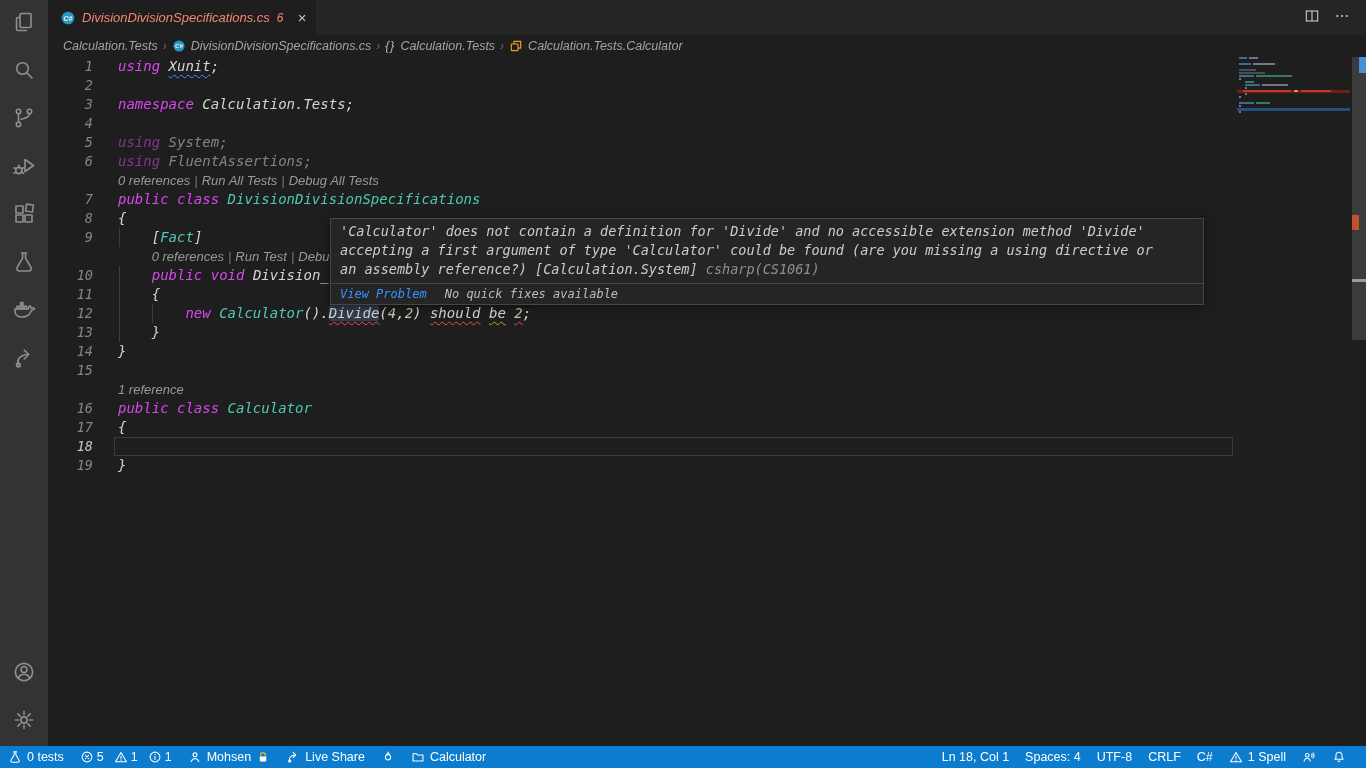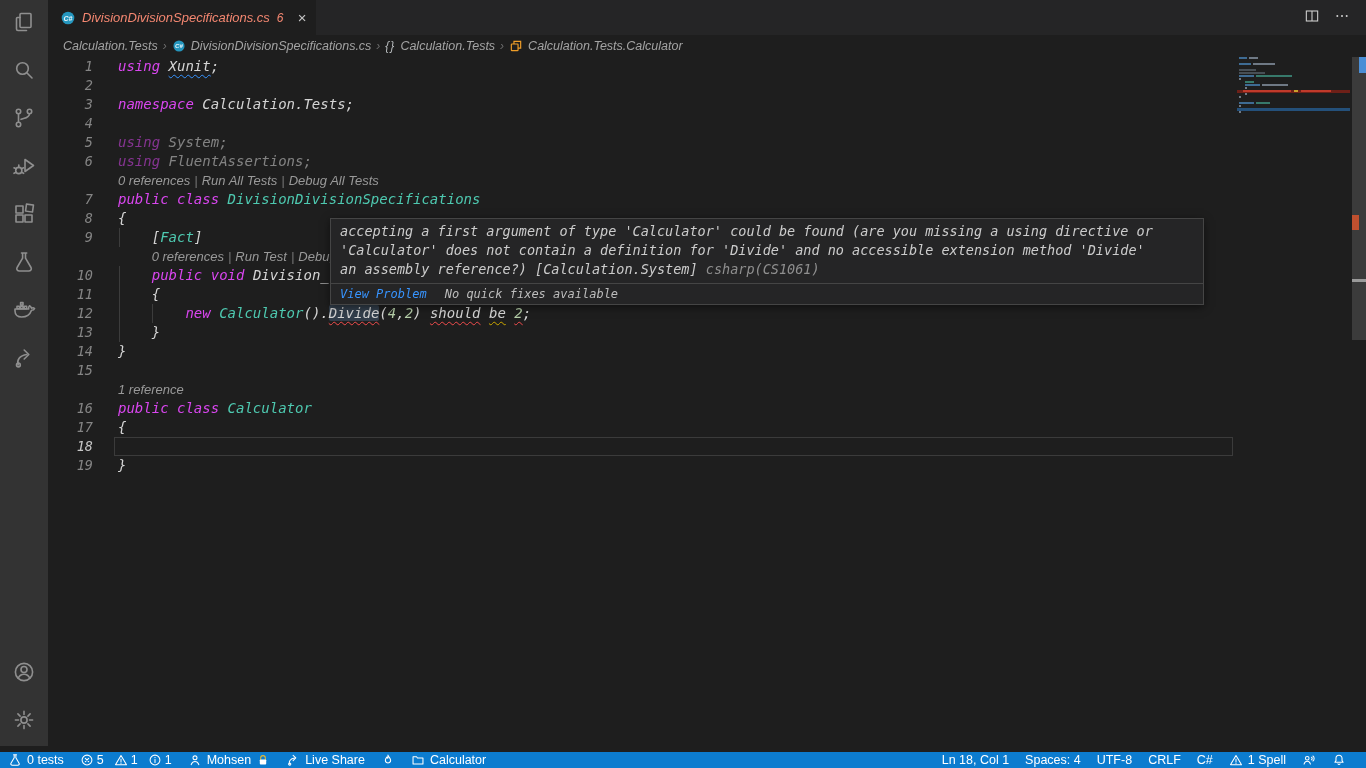--- a/index.html
+++ b/index.html
@@ -69,21 +69,21 @@
     box-shadow:0 2px 8px rgba(0,0,0,.5);z-index:20;}
   .hover-body{padding:3px 9px 4px 9px;font-family:"DejaVu Sans Mono","Liberation Mono",monospace;
     font-size:13.5px;line-height:19px;color:#cccccc;}
   .hover-tag{color:#8f8f8f;}
   .hover-footer{border-top:1px solid #454545;padding:3px 9px;display:flex;align-items:center;gap:18px;
     font-size:12px;background:#252526;}
   .view-problem{color:#3794ff;cursor:pointer;}
   .no-fix{color:#bdbdbd;}
 
   
-  .statusbar{position:absolute;left:0;right:0;bottom:0;height:16px;background:#0c7ccf;color:#ffffff;
+  .statusbar{position:absolute;left:0;right:0;bottom:0;height:22px;background:#0c7ccf;color:#ffffff;
     display:flex;align-items:center;font-size:12.5px;}
   .sb-left,.sb-right{display:flex;align-items:center;height:100%;}
   .sb-right{margin-left:auto;padding-right:12px;}
   .sbi{display:flex;align-items:center;gap:5px;padding:0 8px;height:100%;cursor:pointer;white-space:nowrap;}
   .sbi svg{width:14px;height:14px;fill:none;stroke:currentColor;stroke-width:1.8;stroke-linecap:round;stroke-linejoin:round;display:block;}
   .sbi .part{display:flex;align-items:center;gap:3px;margin-right:5px;}
   .sbi .part:last-child{margin-right:0;}
   .lock-icon svg{stroke:#e8b931;}
 </style>
 </head>
@@ -314,22 +314,22 @@
 
       <div class="scrollbar">
         <div class="sb-thumb"></div>
         <div class="sb-cursor"></div>
         <div class="sb-error"></div>
         <div class="sb-gray"></div>
       </div>
 
       <div class="hover">
         <div class="hover-body">
+          <div>'Calculator' does not contain a definition for 'Divide' and no accessible extension method 'Divide'</div>
           <div>accepting a first argument of type 'Calculator' could be found (are you missing a using directive or</div>
-          <div>'Calculator' does not contain a definition for 'Divide' and no accessible extension method 'Divide'</div>
           <div><span>an assembly reference?) [Calculation.System] </span><span class="hover-tag">csharp(CS1061)</span></div>
         </div>
         <div class="hover-footer">
           <span class="view-problem">View Problem</span>
           <span class="no-fix">No quick fixes available</span>
         </div>
       </div>
     </div>
   </div>
 

